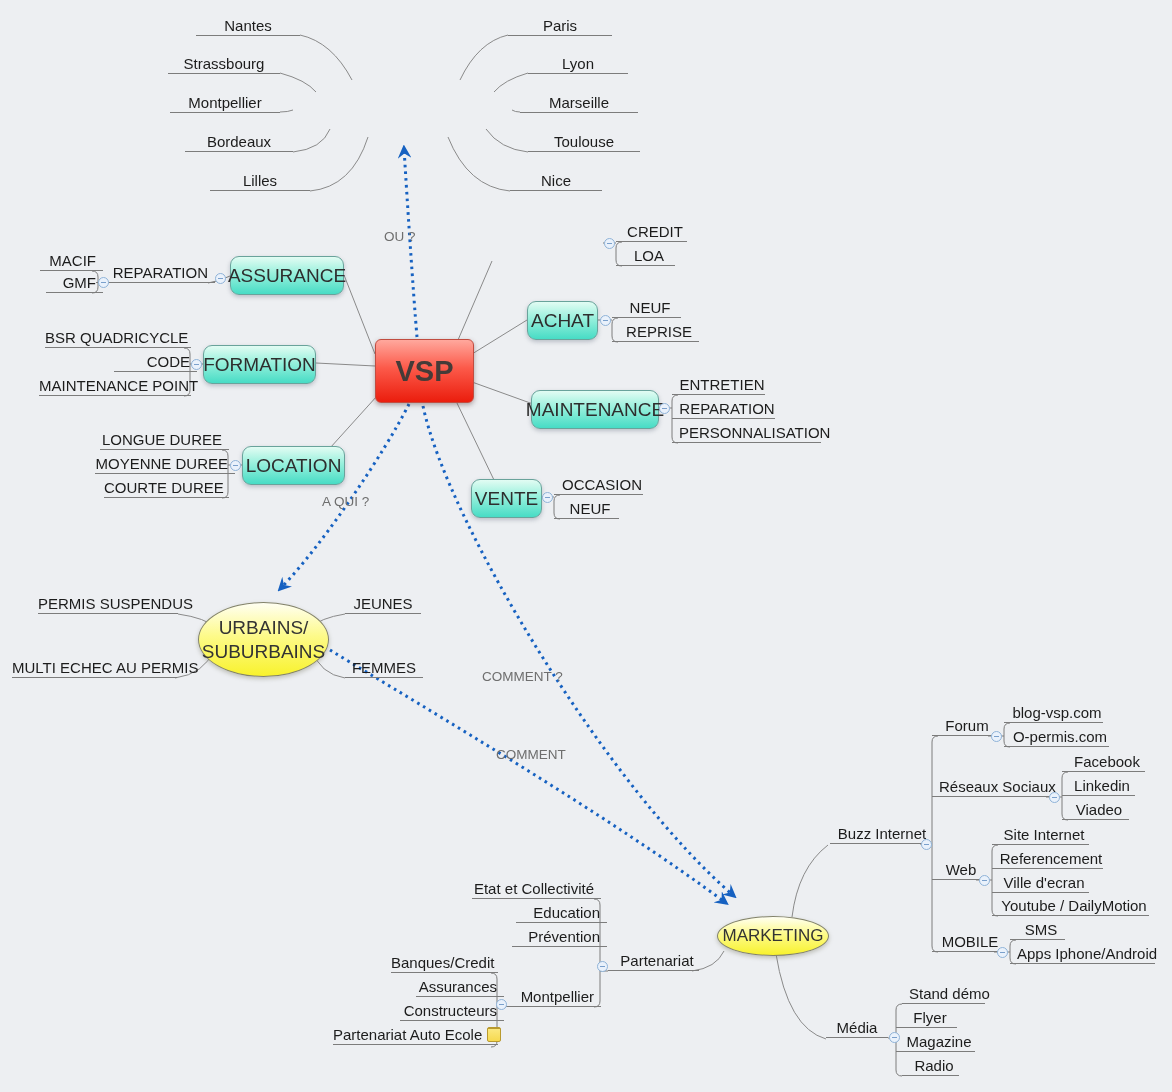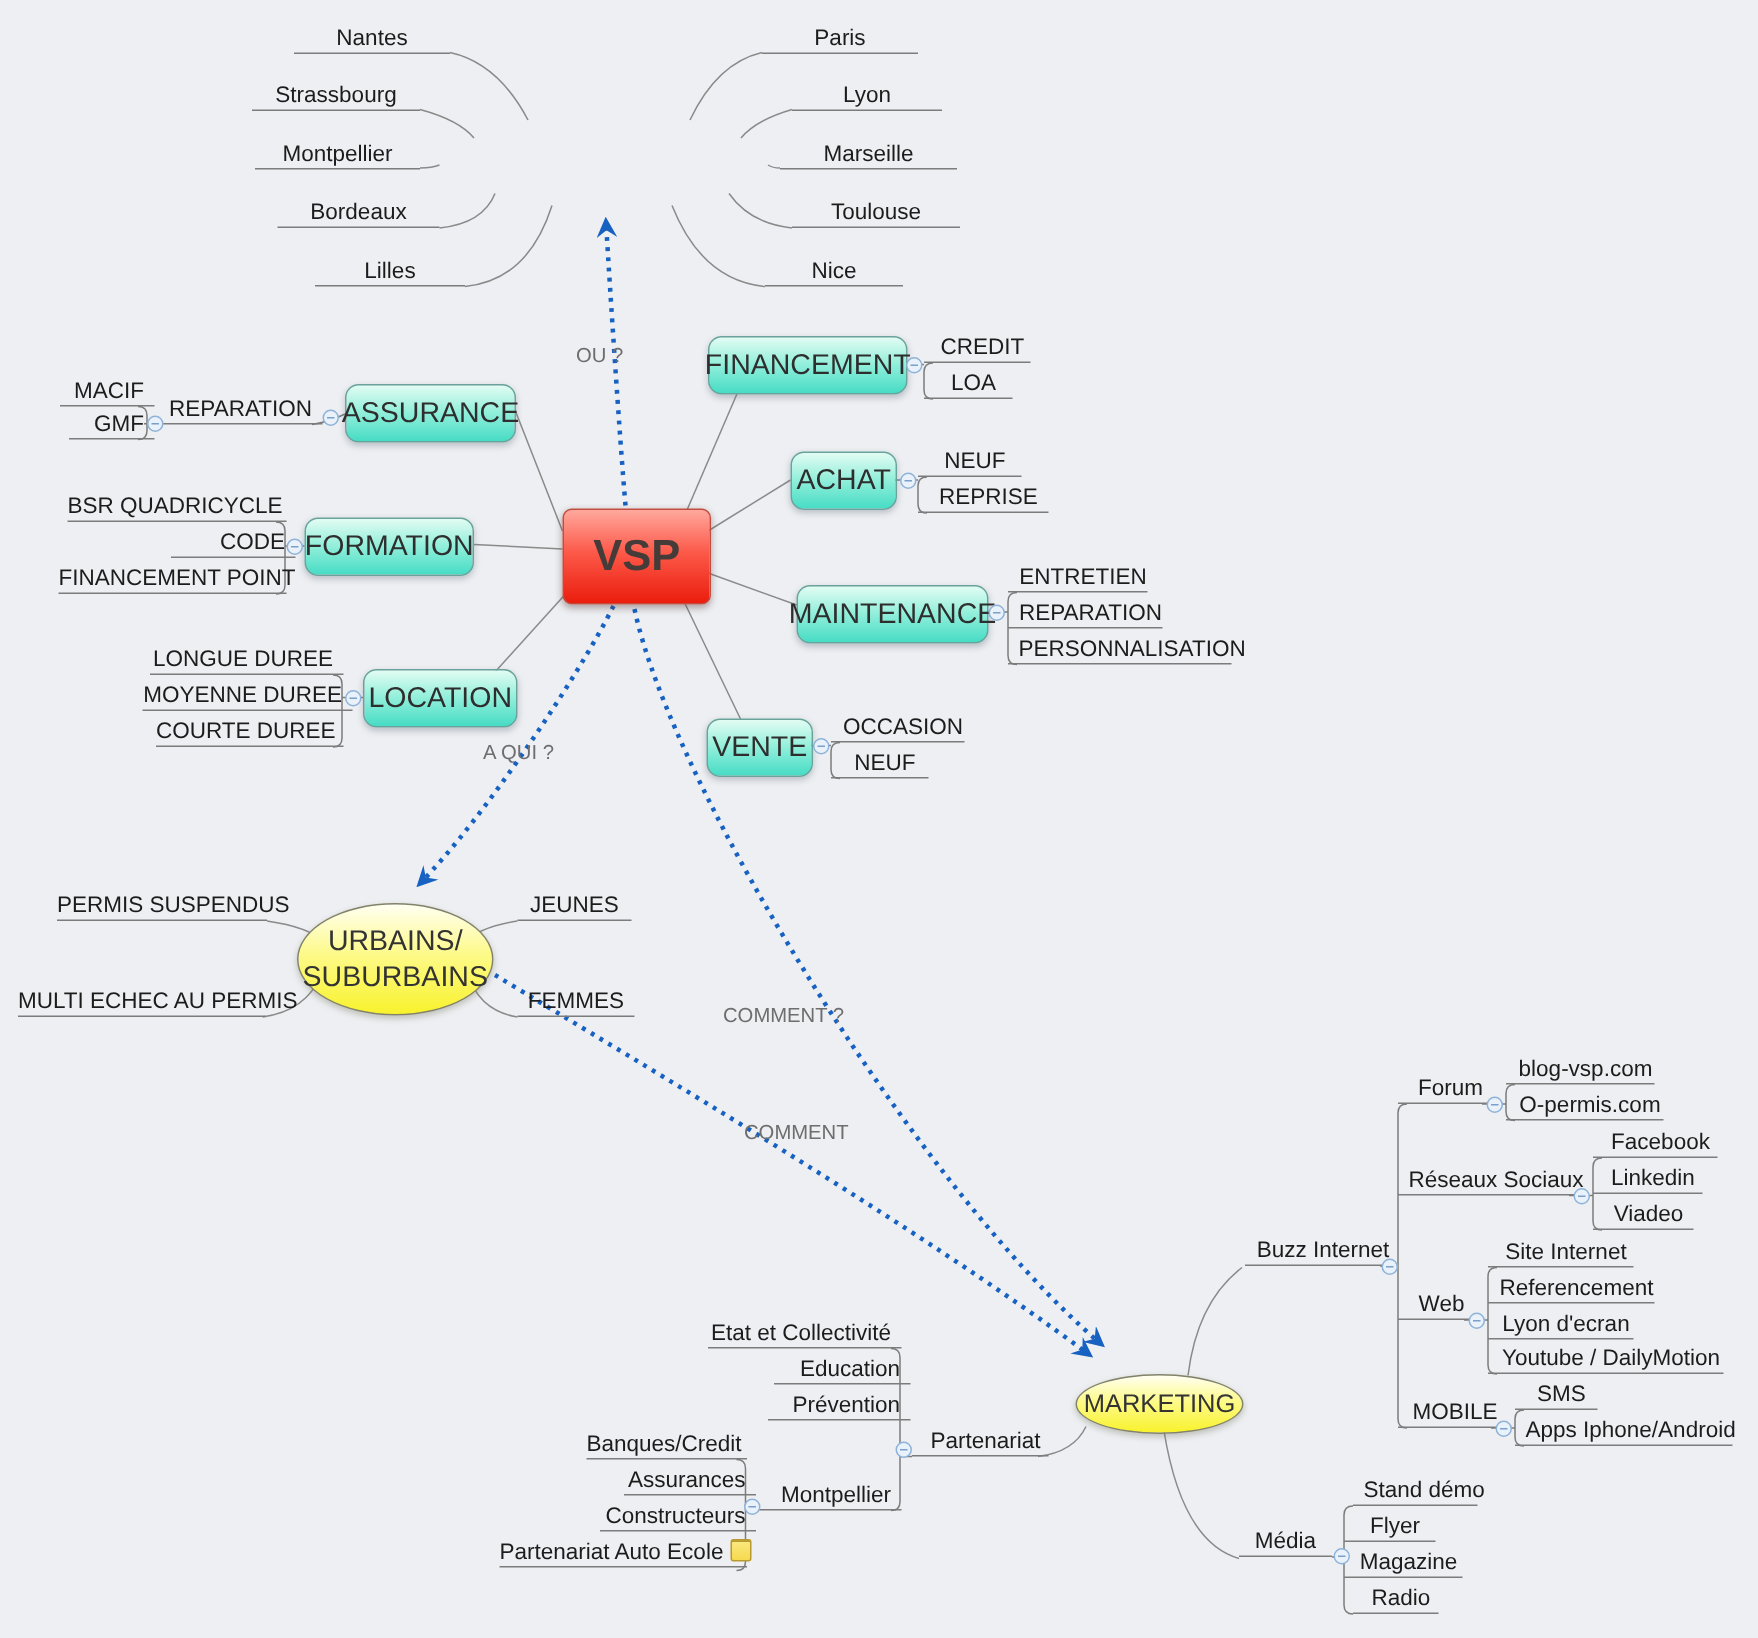--- a/index.html
+++ b/index.html
@@ -131,21 +131,20 @@
   <div class="leaf c" style="left:168px;top:55px;width:112px">Strassbourg</div>
   <div class="leaf c" style="left:170px;top:94px;width:110px">Montpellier</div>
   <div class="leaf c" style="left:185px;top:133px;width:108px">Bordeaux</div>
   <div class="leaf c" style="left:210px;top:172px;width:100px">Lilles</div>
   <div class="leaf c" style="left:508px;top:17px;width:104px">Paris</div>
   <div class="leaf c" style="left:528px;top:55px;width:100px">Lyon</div>
   <div class="leaf c" style="left:520px;top:94px;width:118px">Marseille</div>
   <div class="leaf c" style="left:528px;top:133px;width:112px">Toulouse</div>
   <div class="leaf c" style="left:510px;top:172px;width:92px">Nice</div>
 
-  <div class="box" style="left:472px;top:224px;width:131px">FINANCEMENT</div>
   <div class="leaf l" style="left:616px;top:223px;width:64px">CREDIT</div>
   <div class="leaf l" style="left:616px;top:247px;width:52px">LOA</div>
 
   <div class="box" style="left:527px;top:301px;width:69px">ACHAT</div>
   <div class="leaf l" style="left:612px;top:299px;width:62px">NEUF</div>
   <div class="leaf l" style="left:612px;top:323px;width:80px">REPRISE</div>
 
   <div class="box" style="left:531px;top:390px;width:126px">MAINTENANCE</div>
   <div class="leaf l" style="left:672px;top:376px;width:86px">ENTRETIEN</div>
   <div class="leaf l" style="left:672px;top:400px;width:96px">REPARATION</div>
@@ -156,21 +155,21 @@
   <div class="leaf l" style="left:554px;top:500px;width:58px">NEUF</div>
 
   <div class="box" style="left:230px;top:256px;width:112px">ASSURANCE</div>
   <div class="leaf r" style="left:96px;top:264px;width:112px">REPARATION</div>
   <div class="leaf r" style="left:40px;top:252px;width:56px">MACIF</div>
   <div class="leaf r" style="left:46px;top:274px;width:50px">GMF</div>
 
   <div class="box" style="left:203px;top:345px;width:111px">FORMATION</div>
   <div class="leaf r" style="left:45px;top:329px;width:139px">BSR QUADRICYCLE</div>
   <div class="leaf r" style="left:114px;top:353px;width:76px">CODE</div>
-  <div class="leaf r" style="left:39px;top:377px;width:145px">FINANCEMENT POINT</div>
+  <div class="leaf r" style="left:39px;top:377px;width:145px">MAINTENANCE POINT</div>
 
   <div class="box" style="left:242px;top:446px;width:101px">LOCATION</div>
   <div class="leaf r" style="left:100px;top:431px;width:122px">LONGUE DUREE</div>
   <div class="leaf r" style="left:95px;top:455px;width:133px">MOYENNE DUREE</div>
   <div class="leaf r" style="left:104px;top:479px;width:118px">COURTE DUREE</div>
 
   <div class="ellipse" style="left:198px;top:602px;width:129px;height:73px;font-size:19px;line-height:24px">
     <span>URBAINS/</span>
     <span>SUBURBAINS</span>
   </div>
@@ -185,21 +184,21 @@
   <div class="leaf l" style="left:932px;top:717px;width:56px">Forum</div>
   <div class="leaf l" style="left:1004px;top:704px;width:92px">blog-vsp.com</div>
   <div class="leaf l" style="left:1004px;top:728px;width:98px">O-permis.com</div>
   <div class="leaf l" style="left:932px;top:778px;width:114px">Réseaux Sociaux</div>
   <div class="leaf l" style="left:1062px;top:753px;width:76px">Facebook</div>
   <div class="leaf l" style="left:1062px;top:777px;width:66px">Linkedin</div>
   <div class="leaf l" style="left:1062px;top:801px;width:60px">Viadeo</div>
   <div class="leaf l" style="left:932px;top:861px;width:44px">Web</div>
   <div class="leaf l" style="left:992px;top:826px;width:90px">Site Internet</div>
   <div class="leaf l" style="left:992px;top:850px;width:104px">Referencement</div>
-  <div class="leaf l" style="left:992px;top:874px;width:90px">Lyon d'ecran</div>
+  <div class="leaf l" style="left:992px;top:874px;width:90px">Ville d'ecran</div>
   <div class="leaf l" style="left:992px;top:897px;width:150px">Youtube / DailyMotion</div>
   <div class="leaf l" style="left:932px;top:933px;width:62px">MOBILE</div>
   <div class="leaf l" style="left:1010px;top:921px;width:48px">SMS</div>
   <div class="leaf l" style="left:1010px;top:945px;width:138px">Apps Iphone/Android</div>
 
   <div class="leaf l" style="left:608px;top:952px;width:84px">Partenariat</div>
   <div class="leaf r" style="left:472px;top:880px;width:122px">Etat et Collectivité</div>
   <div class="leaf r" style="left:516px;top:904px;width:84px">Education</div>
   <div class="leaf r" style="left:512px;top:928px;width:88px">Prévention</div>
   <div class="leaf r" style="left:506px;top:988px;width:88px">Montpellier</div>

